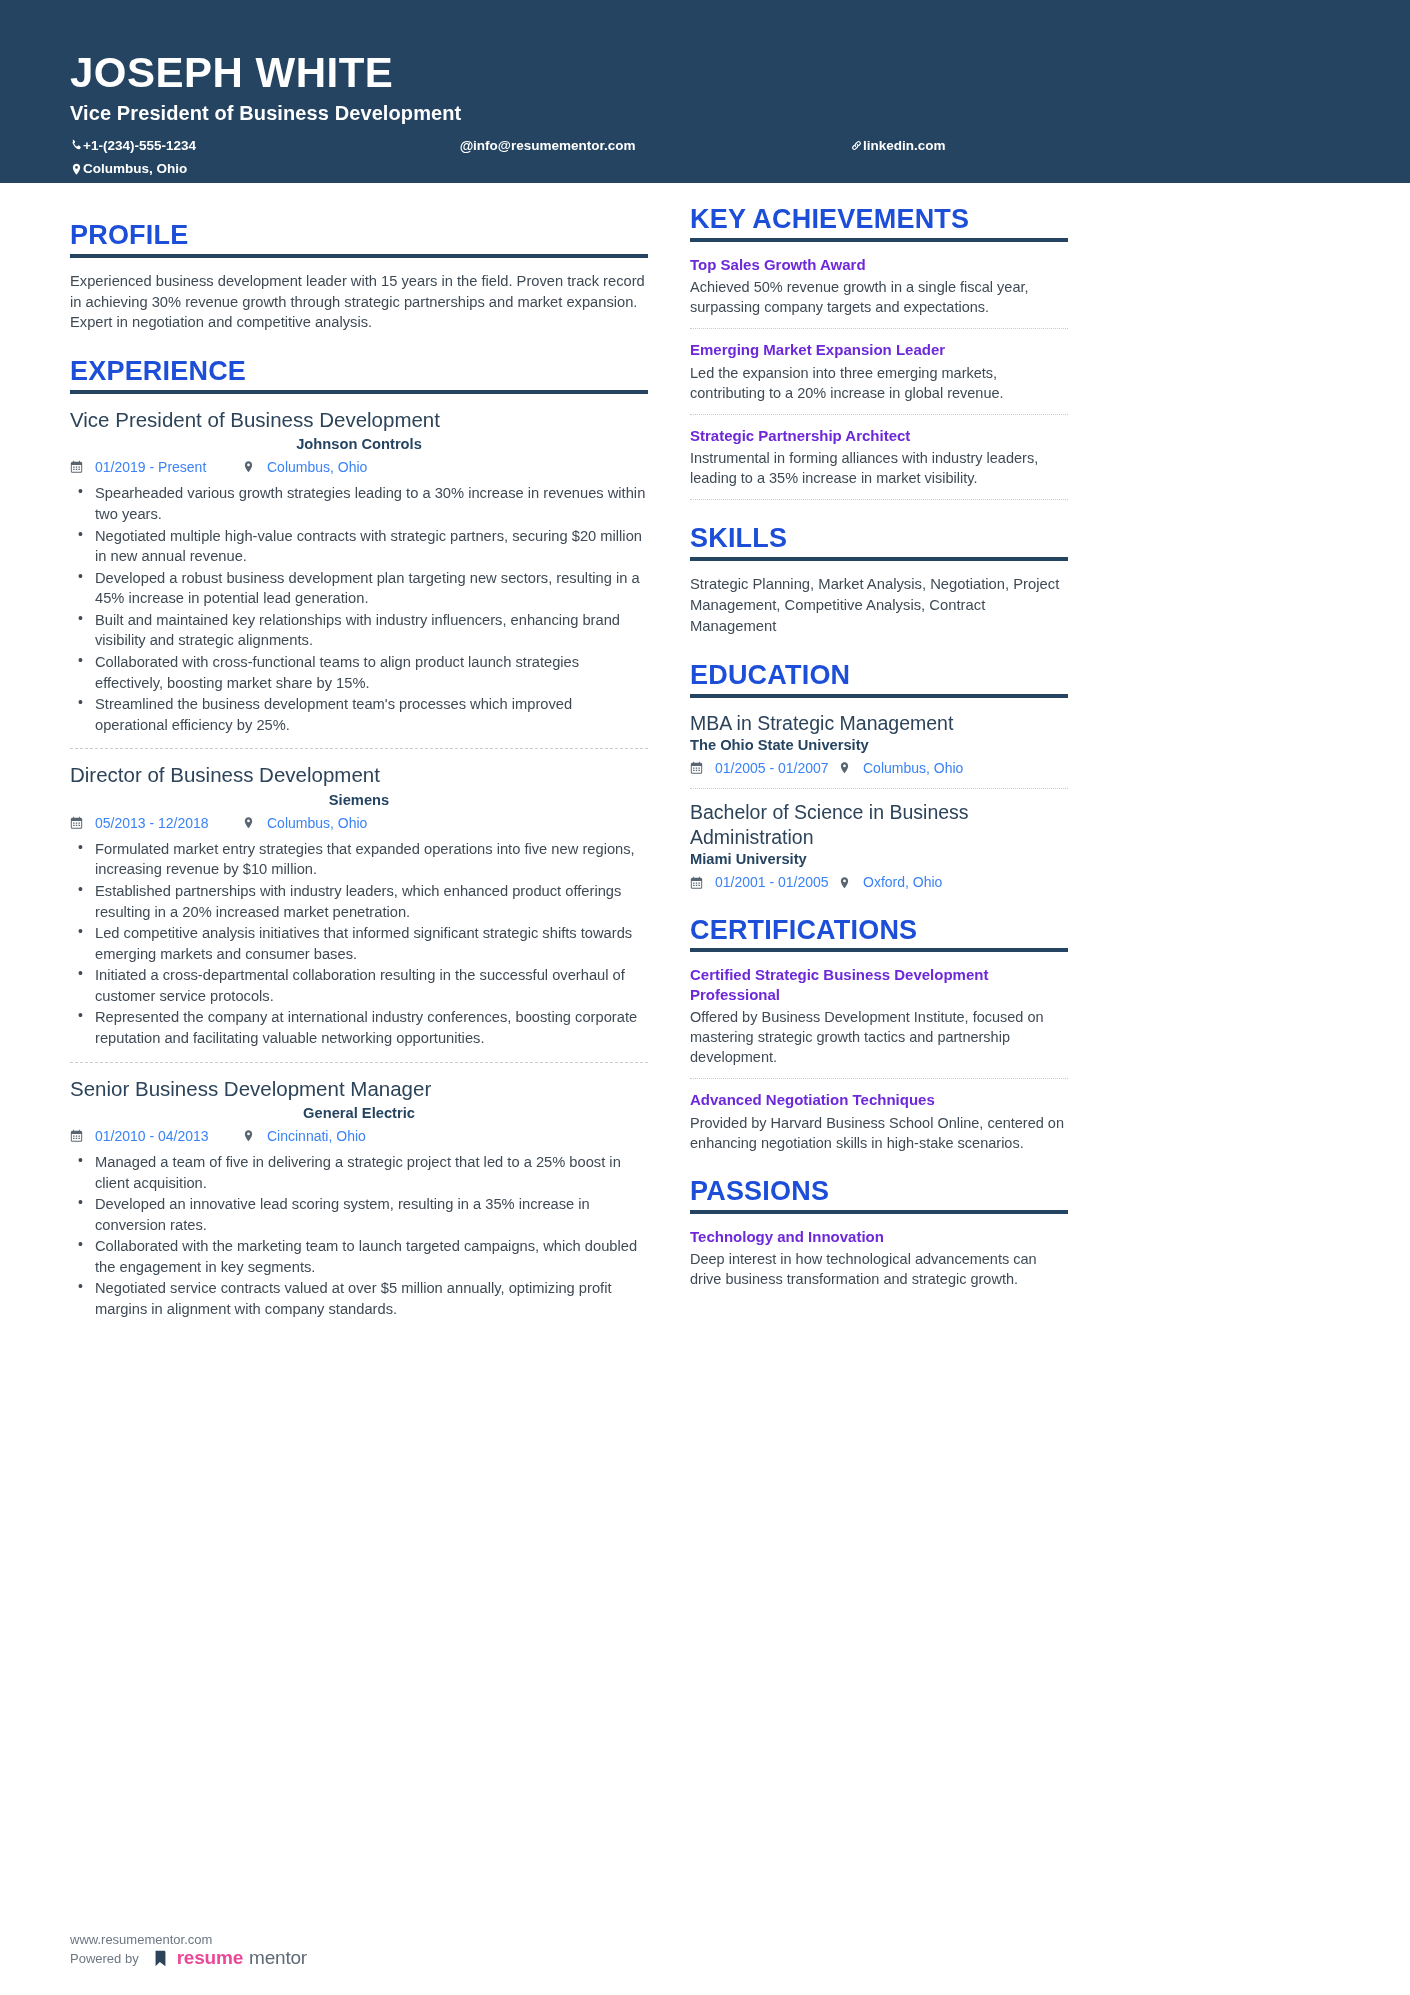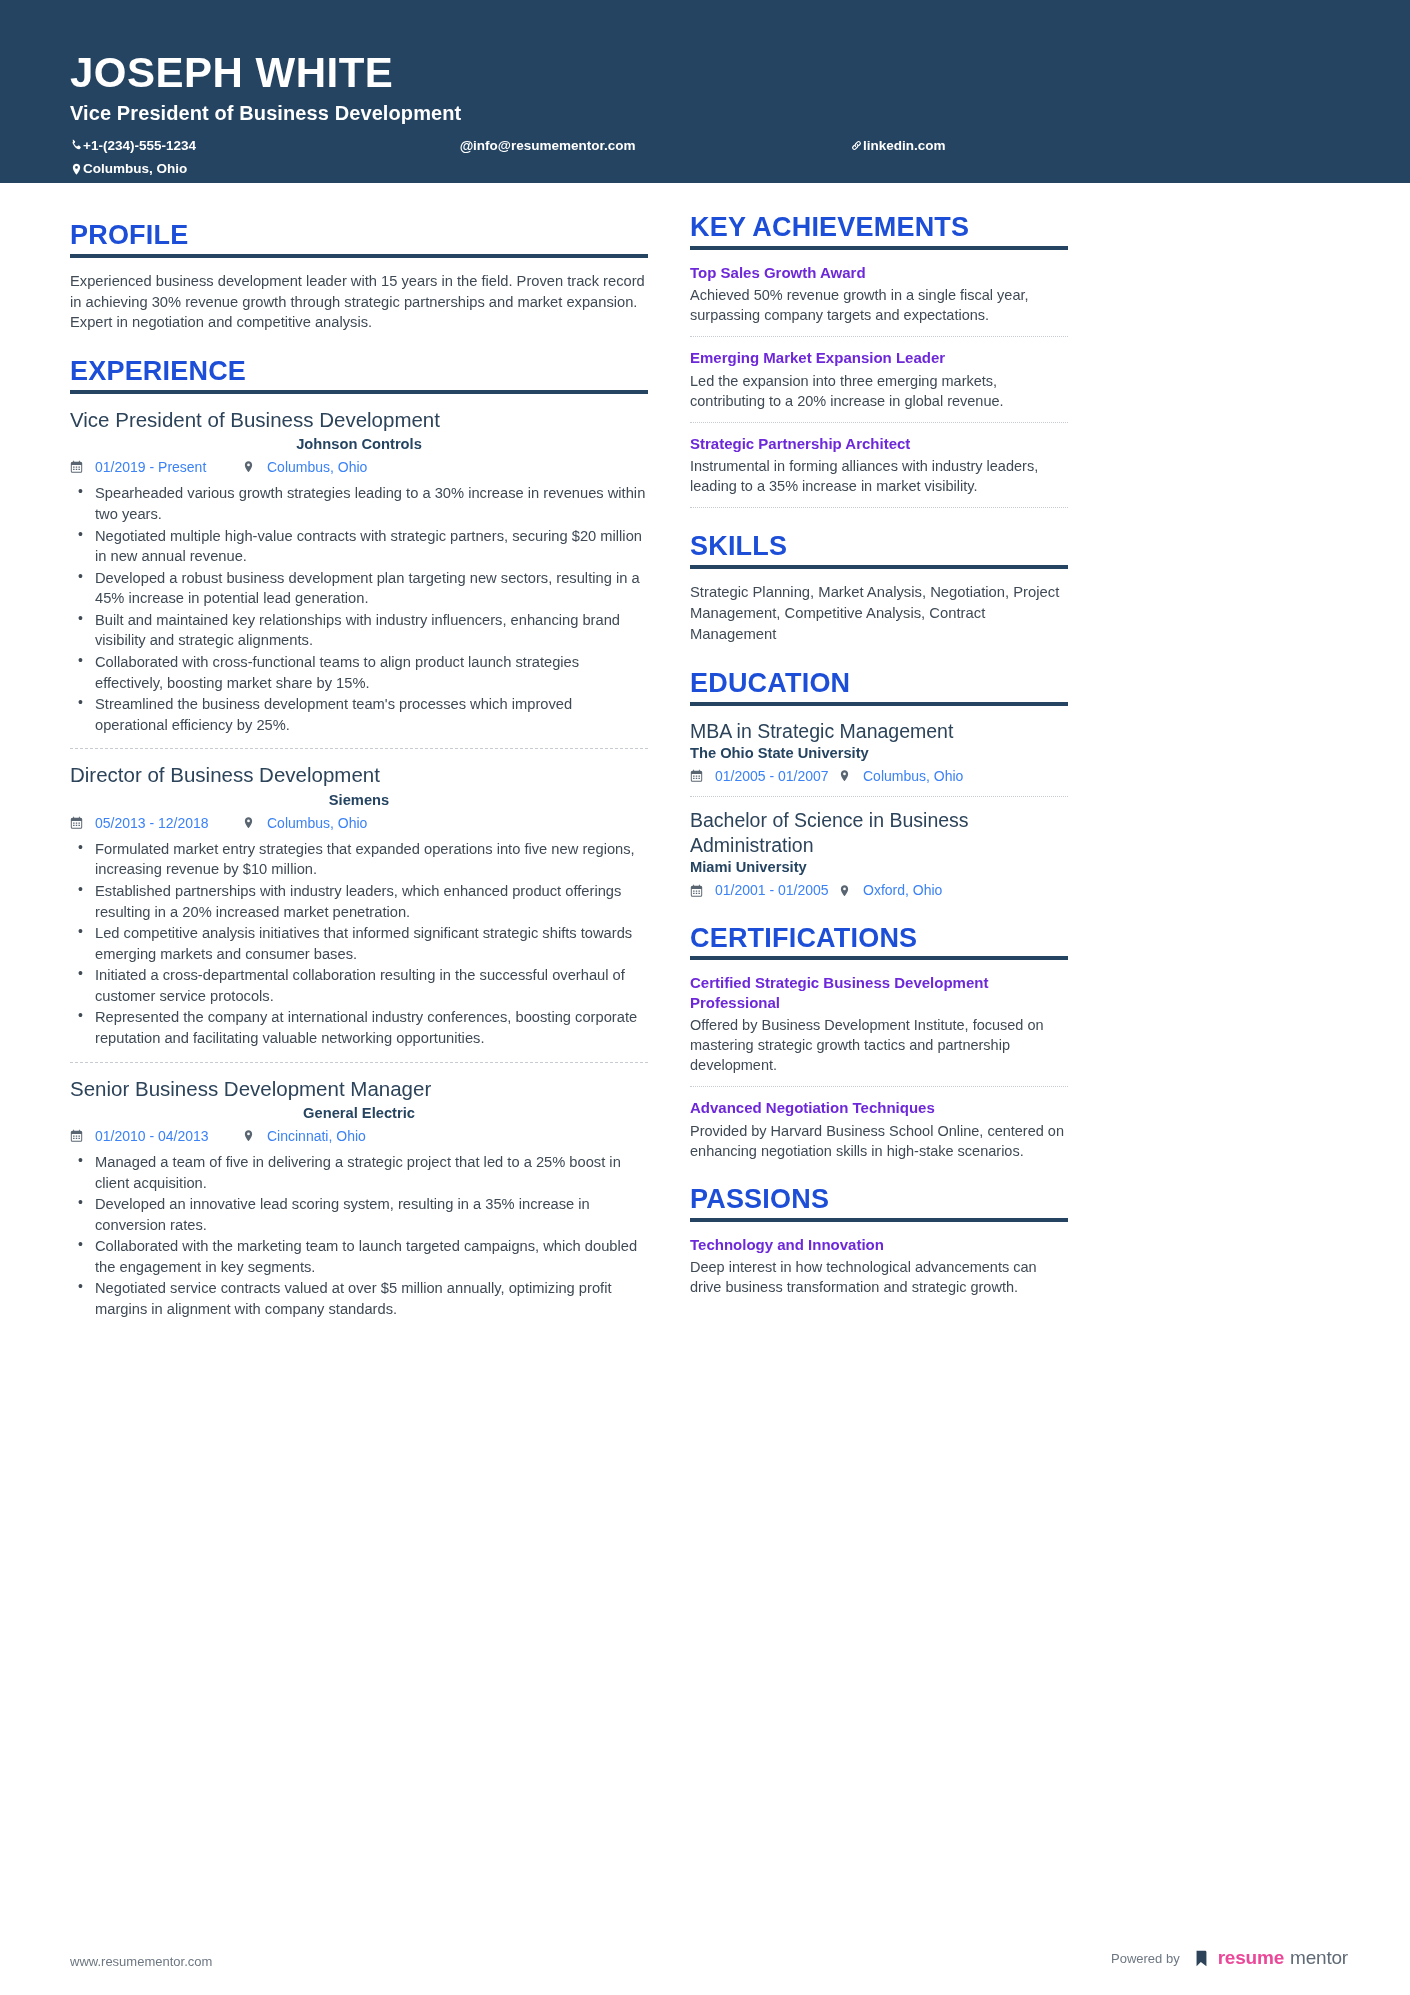--- a/index.html
+++ b/index.html
@@ -69,21 +69,21 @@
 
   
   .body {
     display: flex;
     flex: 1 1 auto;
     padding: 0 62px 0 70px;
     gap: 42px;
     align-items: flex-start;
   }
   .col-left  { width: 578px; flex: 0 0 578px; padding-top: 38px; }
-  .col-right { width: 378px; flex: 0 0 378px; padding-top: 30px; }
+  .col-right { width: 378px; flex: 0 0 378px; padding-top: 22px; }
 
   .sec-title {
     font-size: 27px;
     font-weight: 700;
     color: #1d4ed8;
     letter-spacing: 0.2px;
     line-height: 1.1;
     padding-bottom: 3px;
   }
   .sec-rule {
@@ -199,24 +199,25 @@
     font-size: 14.7px;
     font-weight: 700;
     color: #254461;
     margin-bottom: 6px;
   }
   .edu-meta .meta-item.date { width: 148px; }
 
   
   .footer {
     display: flex;
-    align-items: flex-end;
+    align-items: flex-start;
     justify-content: space-between;
     padding: 0 62px 26px 70px;
     margin-top: 30px;
+    flex-direction: column;
   }
   .footer-url {
     font-size: 13px;
     color: #6d7782;
   }
   .footer-right {
     display: flex;
     align-items: center;
     gap: 13px;
   }

